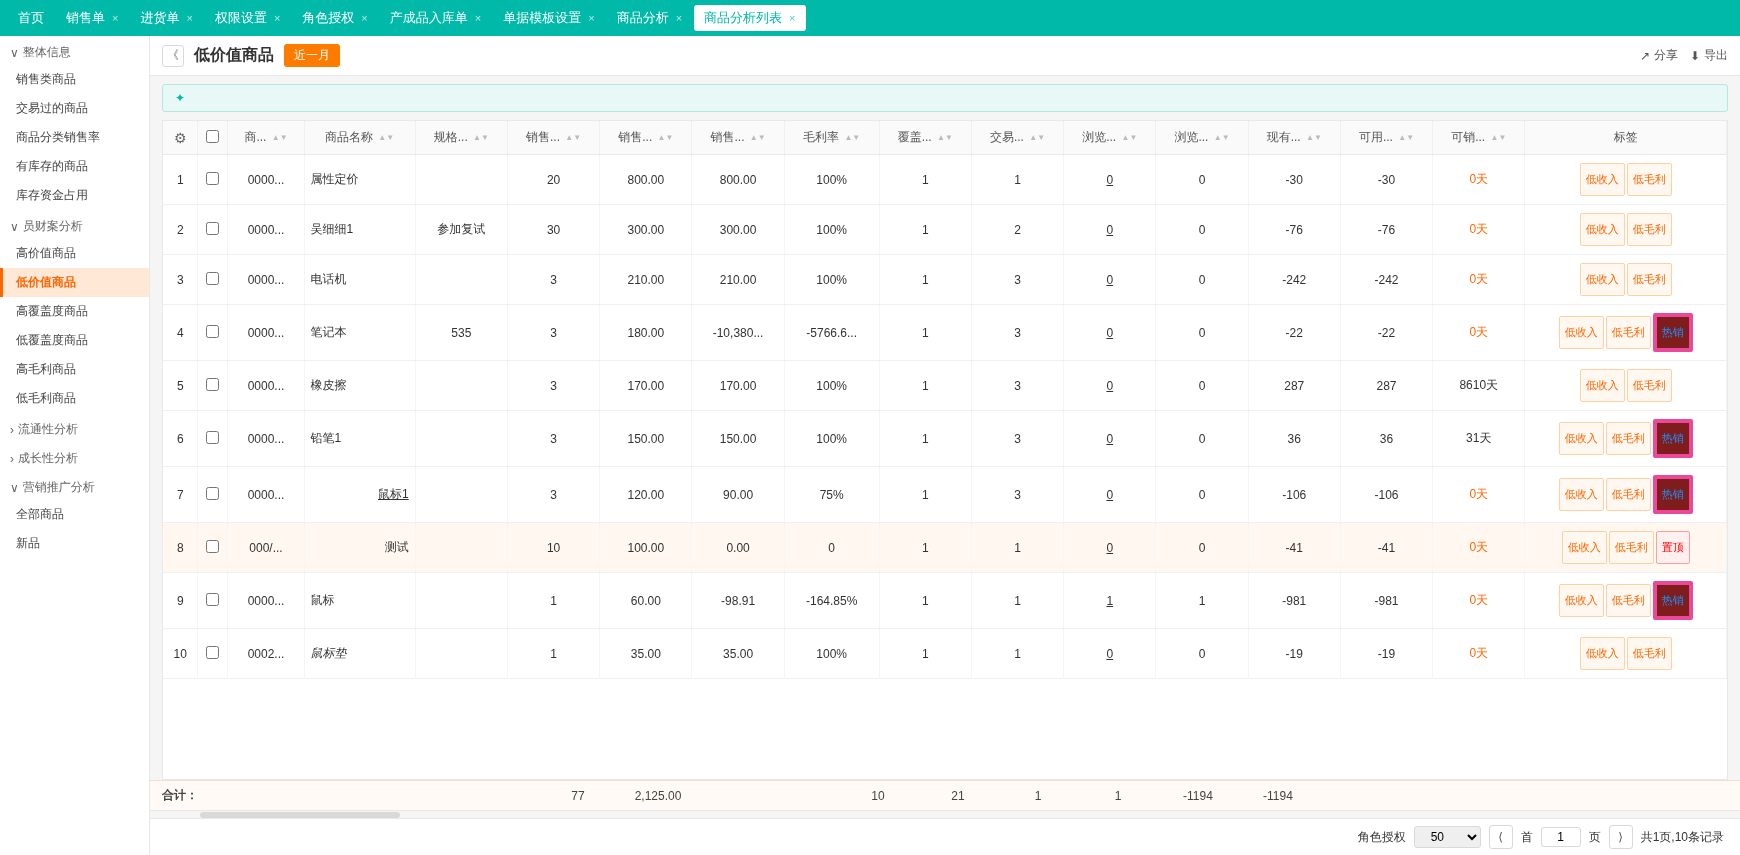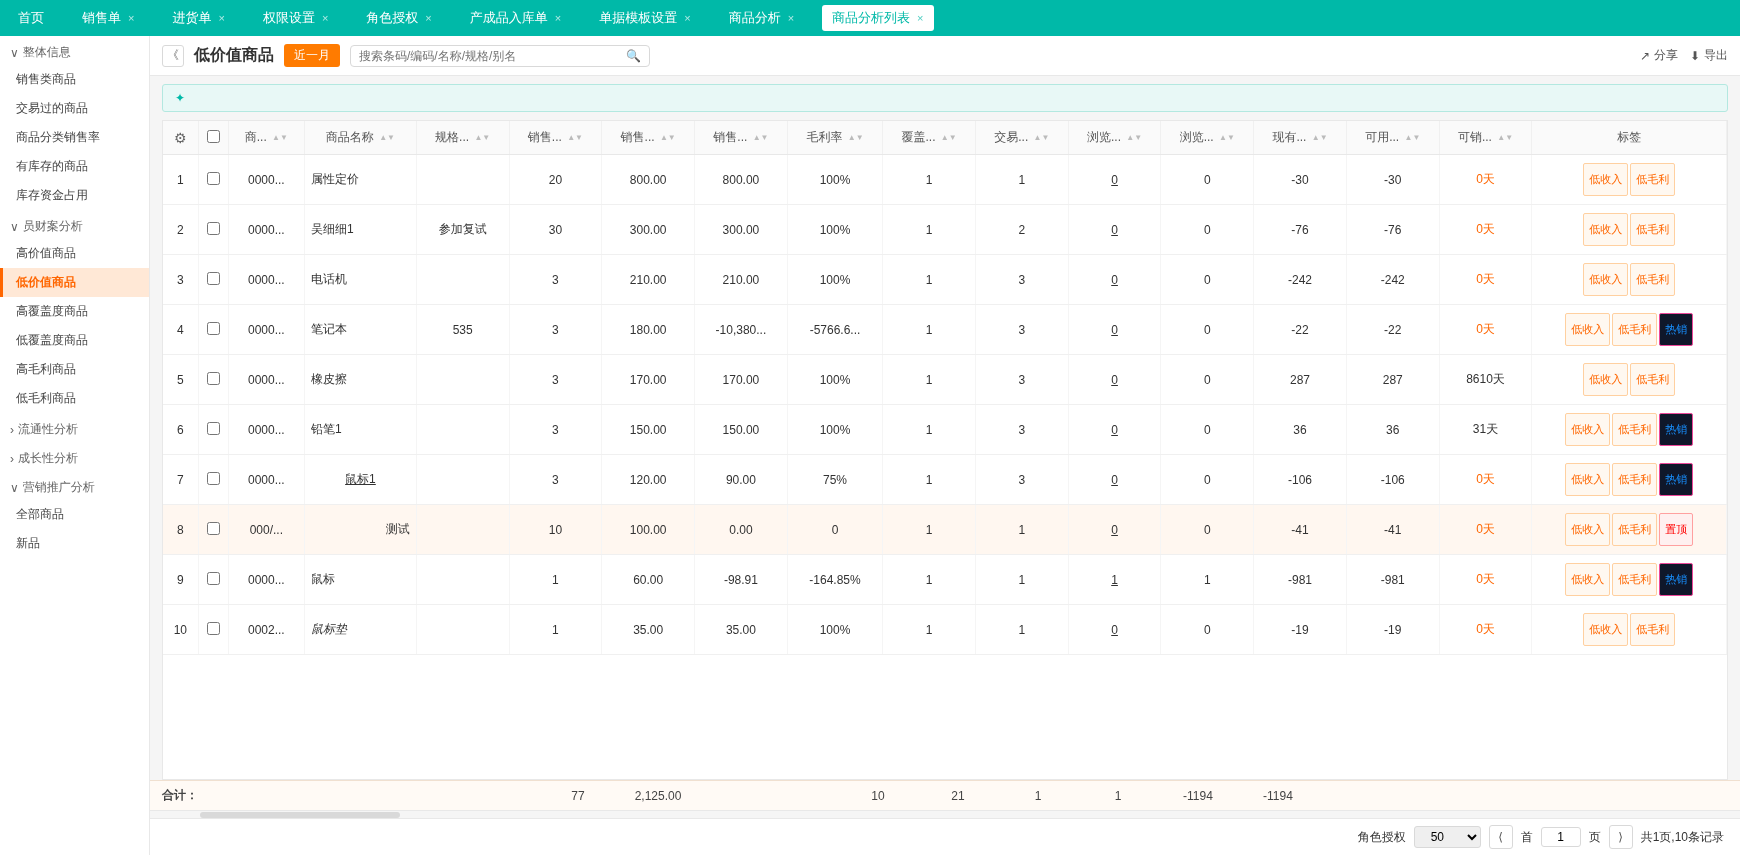--- a/index.html
+++ b/index.html
@@ -5,21 +5,21 @@
     * { box-sizing: border-box; margin: 0; padding: 0; }
     body { font-family: 'Microsoft YaHei', Arial, sans-serif; font-size: 12px; background: #f5f5f5; color: #333; overflow: hidden; height: 855px; }
 
     
     .top-nav {
       display: flex;
       align-items: center;
       background: #00b9a8;
       height: 36px;
       padding: 0 8px;
-      gap: 18px;
+      gap: 2px;
     }
     .nav-item {
       color: #fff;
       padding: 4px 10px;
       cursor: pointer;
       font-size: 13px;
       border-radius: 3px;
       white-space: nowrap;
       display: flex; align-items: center; gap: 4px;
     }
@@ -165,21 +165,21 @@
     tbody tr.highlighted { background: #fff7f0; }
     .tag {
       display: inline-block;
       padding: 8px 5px;
       border-radius: 2px;
       font-size: 11px;
       margin: 1px;
     }
     .tag-orange { color: #f60; border: 1px solid #ffd0a0; background: #fff8f0; }
     .tag-red { color: #f00; border: 1px solid #ffa0a0; background: #fff0f0; }
-    .tag-blue { color: #1890ff; border: 1px solid #ec4899; background: #0f172a; }
+    .tag-blue { color: #1890ff; border: 4px solid #ec4899; background: #7f1d1d; }
     .underline-link { text-decoration: underline; color: #333; cursor: pointer; }
 
     
     .summary-bar {
       display: flex;
       align-items: center;
       background: #fffaf5;
       border-top: 1px solid #f0e0d0;
       padding: 6px 12px;
       font-size: 12px;
@@ -302,24 +302,20 @@
     <div class="sidebar-item">全部商品</div>
     <div class="sidebar-item">新品</div>
   </div>
 
   <div class="content-area">
 
     <div class="content-header">
       <div class="collapse-btn">《</div>
       <span class="page-title">低价值商品</span>
       <button class="time-filter-btn">近一月</button>
-      <div class="search-box">
-        <input type="text" placeholder="搜索条码/编码/名称/规格/别名" style="">
-        <span style="color:#00b9a8; cursor:pointer;">🔍</span>
-      </div>
       <div class="header-right">
         <div class="header-btn">
           <span>↗</span>
           <span>分享</span>
         </div>
         <div class="header-btn">
           <span>⬇</span>
           <span>导出</span>
         </div>
       </div>
@@ -465,21 +461,21 @@
     <td>0</td>
     <td>36</td>
     <td>36</td>
     <td style="">31天</td>
     <td><span class="tag tag-orange">低收入</span><span class="tag tag-orange">低毛利</span><span class="tag tag-blue">热销</span></td>
   </tr>
             <tr>
     <td>7</td>
     <td class="checkbox-cell"><input type="checkbox" style=""></td>
     <td>0000...</td>
-    <td style="text-align:center;text-decoration:underline;">鼠标1</td>
+    <td style="text-align:right;text-decoration:underline;">鼠标1</td>
     <td></td>
     <td>3</td>
     <td>120.00</td>
     <td>90.00</td>
     <td>75%</td>
     <td>1</td>
     <td>3</td>
     <td><span class="underline-link">0</span></td>
     <td>0</td>
     <td>-106</td>

